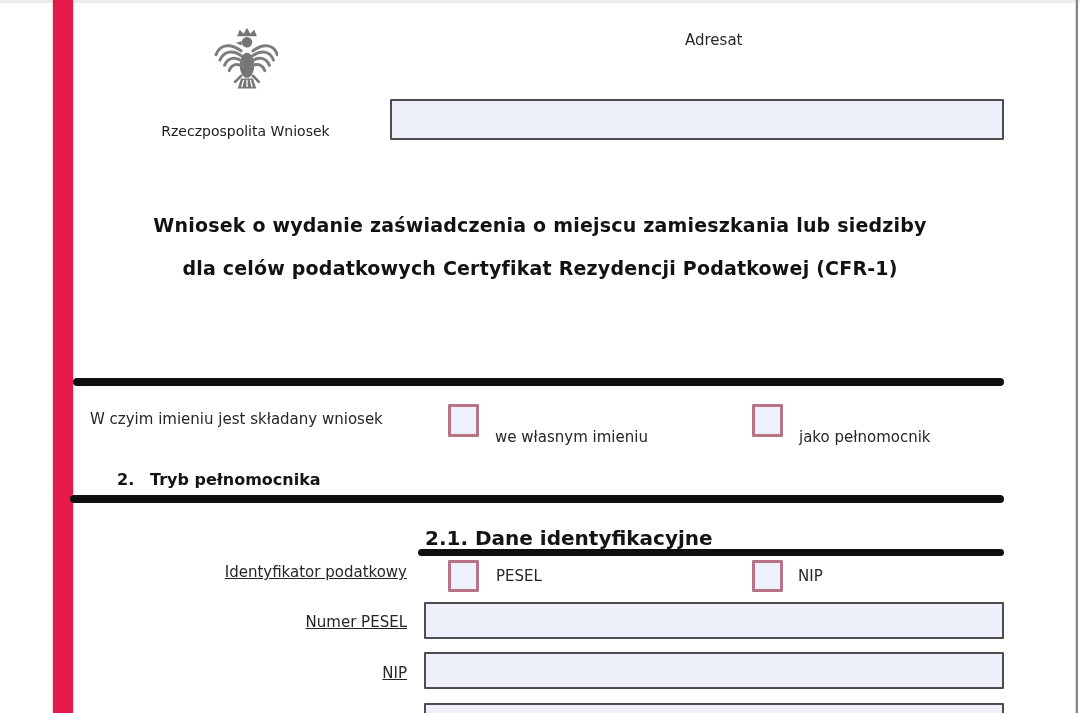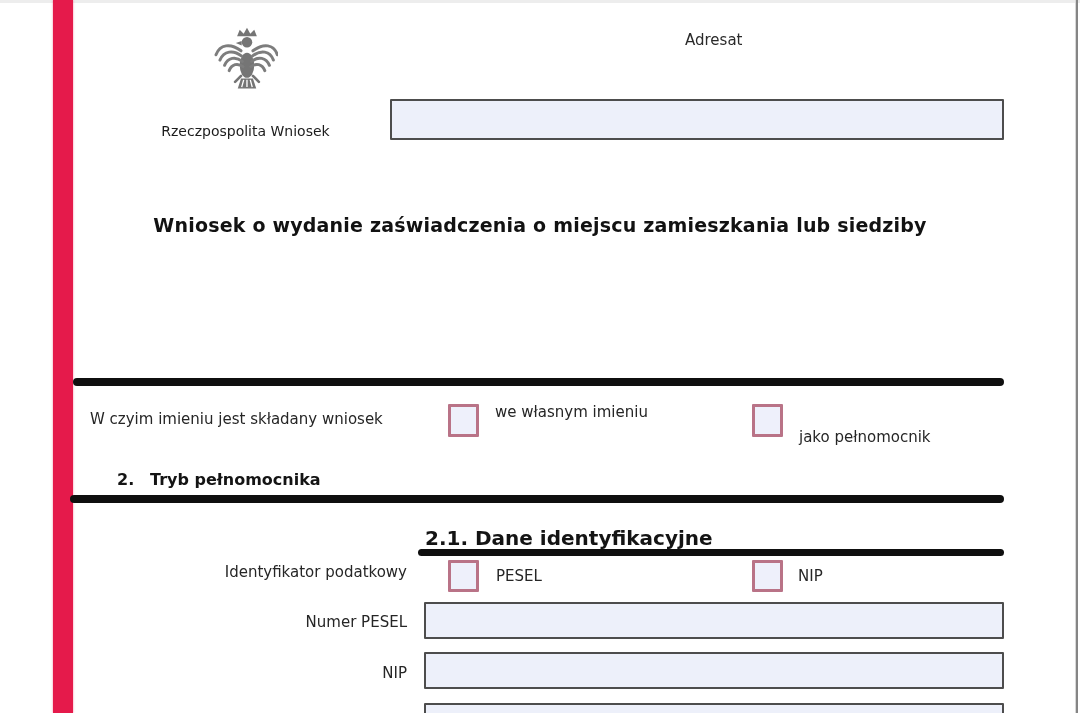--- a/index.html
+++ b/index.html
@@ -65,32 +65,33 @@
   .body-label { position: absolute; font-size: 15px; color: #262626; white-space: nowrap; }
   #question-label { left: 90px; top: 410px; }
 
   .checkbox {
     position: absolute; box-sizing: border-box;
     width: 31px; height: 33px;
     background: #eef0fb; border: 3px solid #b97387; border-radius: 1px;
     cursor: pointer;
   }
   #cb-own  { left: 448px; top: 404px; }
-  #opt-own { left: 495px; top: 403px; }
+  #opt-own { left: 495px; top: 428px; }
   #cb-rep  { left: 752px; top: 404px; }
   #opt-rep { left: 799px; top: 428px; }
 
   .sub-heading {
     position: absolute; left: 425px; top: 526px;
     font-weight: bold; font-size: 20px; color: #141414; text-align: center;
   }
 
   .right-label {
     position: absolute; text-align: right; font-size: 15px; color: #262626;
     white-space: nowrap;
+    text-decoration: underline;
   }
   #id-label    { left: 180px; top: 563px; width: 227px; }
   #cb-pesel    { left: 448px; top: 560px; height: 32px; }
   #opt-pesel   { left: 496px; top: 567px; }
   #cb-nip      { left: 752px; top: 560px; height: 32px; }
   #opt-nip     { left: 798px; top: 567px; }
 
   #label-numer-pesel { left: 250px; top: 613px; width: 157px; }
   #input-numer-pesel { left: 424px; top: 602px; width: 580px; height: 37px; }
   #label-nip         { left: 250px; top: 664px; width: 157px; }
@@ -129,20 +130,21 @@
       <path d="M44 74 l-9 9 M62 74 l9 9" stroke="#757575" stroke-width="4" stroke-linecap="round"></path>
     </svg>
   </div>
   <div class="emblem-caption">Rzeczpospolita Wniosek</div>
 
   <div class="adresat-label">Adresat</div>
   <input class="text-input adresat-input" type="text" value="" style="">
 
   <div class="form-title">
     <div>Wniosek o wydanie zaświadczenia o miejscu zamieszkania lub siedziby</div>
+    <div>dla celów podatkowych Certyfikat Rezydencji Podatkowej (CFR-1)</div>
   </div>
 
   <div class="rule" id="rule1"></div>
 
   <div class="body-label" id="question-label">W czyim imieniu jest składany wniosek</div>
   <div class="checkbox" id="cb-own"></div>
   <div class="body-label" id="opt-own">we własnym imieniu</div>
   <div class="checkbox" id="cb-rep"></div>
   <div class="body-label" id="opt-rep">jako pełnomocnik</div>
 

